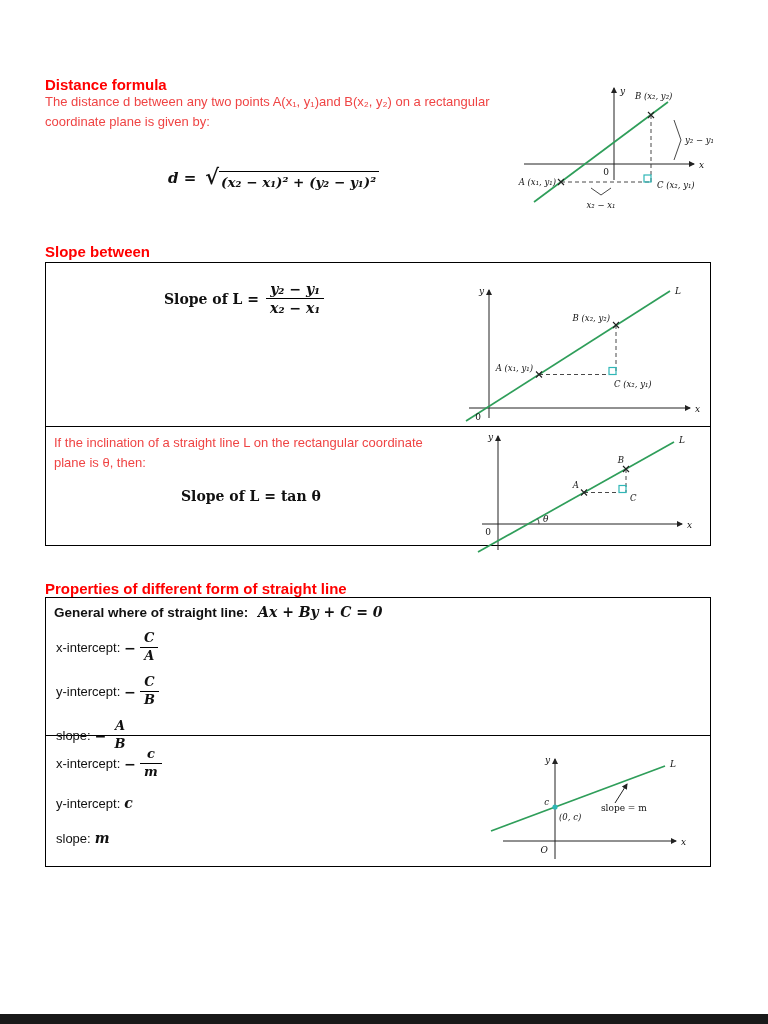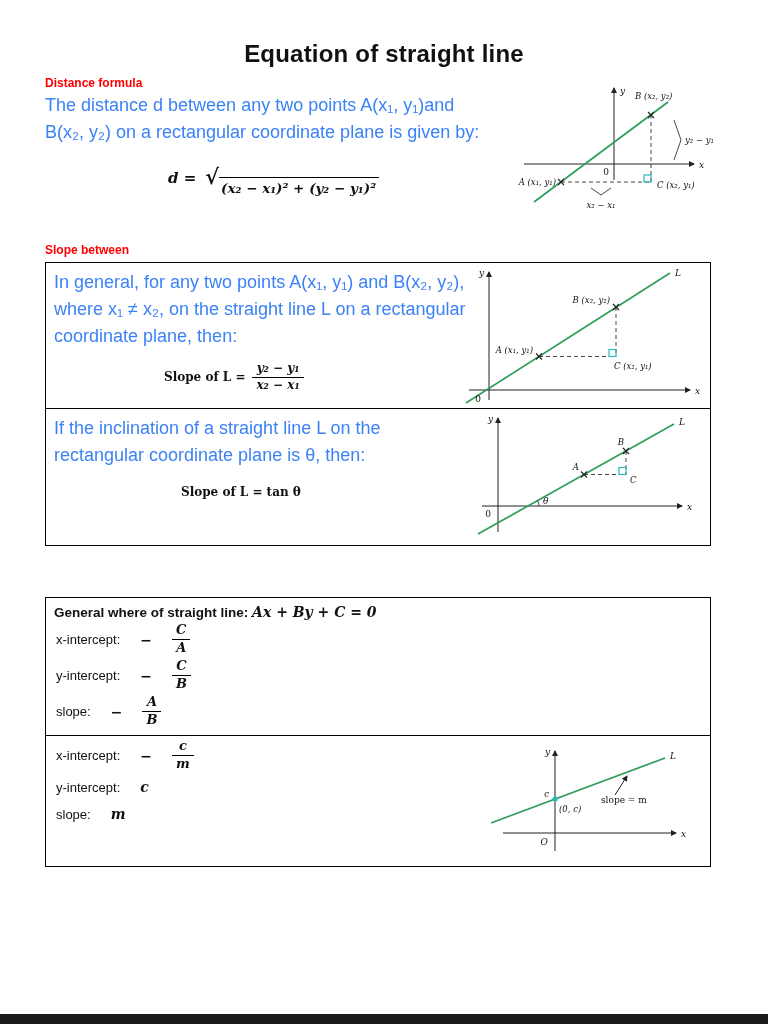--- a/index.html
+++ b/index.html
@@ -5,55 +5,55 @@
 <style>
   :root{ --red:#ff0000; --green:#2f9e5a; --teal:#2fb7b7; --ink:#111; }
   *{margin:0;padding:0;box-sizing:border-box;}
   html,body{background:#ffffff;}
   body{font-family:"Liberation Sans",sans-serif;color:var(--ink);}
   .page{position:relative;width:768px;height:1024px;background:#fff;overflow:hidden;}
 
   .title{position:absolute;top:40px;left:0;width:100%;text-align:center;
          font-size:24px;font-weight:bold;letter-spacing:.2px;}
 
-  .red-h{position:absolute;left:45px;color:var(--red);font-weight:bold;font-size:12px;}
+  .red-h{position:absolute;left:45px;color:var(--red);font-weight:bold;font-size:15px;}
   #h-distance{top:76px;}
   #h-slope{top:243px;}
   #h-props{top:580px;}
 
-  .body-text{font-size:18px;line-height:1.5;color:#3b82f6;}
+  .body-text{font-size:13px;line-height:1.5;color:#ef4444;}
   #dist-body{position:absolute;top:92px;left:45px;width:448px;}
 
   .mathit{font-family:"DejaVu Serif","Liberation Serif",serif;font-style:italic;font-weight:bold;}
 
   #dist-formula{position:absolute;top:166px;left:168px;display:flex;align-items:flex-start;}
   .df-lead{font-size:15px;margin-right:9px;margin-top:3px;}
   .df-sqrt{font-family:"DejaVu Serif",serif;font-weight:bold;font-size:21px;line-height:1;}
-  .df-radicand{border-top:1.6px solid #000;font-size:13.5px;padding:2px 3px 0 2px;margin-top:11px;text-align:right;}
+  .df-radicand{border-top:1.6px solid #000;font-size:13.5px;padding:2px 3px 0 2px;margin-top:5px;text-align:right;}
 
   .pbox{position:absolute;left:45px;width:666px;border:1px solid #000;background:#fff;}
   #box-slope{top:262px;height:284px;}
   #box-props{top:597px;height:270px;}
   .box-row{position:relative;}
   #box-slope-r1{height:146px;border-bottom:1px solid #000;}
   #box-slope-r2{height:136px;}
   #box-props-r1{height:138px;border-bottom:1px solid #000;}
   #box-props-r2{height:130px;}
 
   .row-text{padding:6px 0 0 8px;}
-  .formula-line{display:flex;align-items:center;gap:7px;margin:12px 0 0 118px;
-                font-family:"DejaVu Serif","Liberation Serif",serif;font-weight:bold;font-size:12px;}
+  .formula-line{display:flex;align-items:center;gap:7px;margin:18px 0 0 118px;
+                font-family:"DejaVu Serif","Liberation Serif",serif;font-weight:bold;font-size:14px;}
 
   .frac{display:inline-block;vertical-align:middle;text-align:center;}
   .frac .num{display:block;padding:0 4px 1px;border-bottom:1.2px solid #000;line-height:1.15;}
   .frac .den{display:block;padding:1px 4px 0;line-height:1.15;}
 
   .box-title{padding:6px 0 0 8px;font-size:13.5px;font-weight:bold;}
-  .box-title .tmath{font-size:14px;}
-  .prop-line{display:flex;align-items:center;gap:20px;margin:3px 0 0 10px;min-height:33px;font-size:13px;}
+  .box-title .tmath{font-size:14px;margin-left:6px;}
+  .prop-line{display:flex;align-items:center;gap:4px;margin:11px 0 0 10px;min-height:33px;font-size:13px;}
   .prop-line.simple{min-height:24px;}
   .prop-line .sign{font-size:14px;}
   .prop-line .frac{font-size:13px;}
   .prop-line .val{font-size:14px;}
 
   .diagram{position:absolute;}
   #diagram-distance{left:496px;top:80px;}
   #diagram-slope1{right:6px;top:1px;}
   #diagram-slope2{right:14px;top:3px;}
   #diagram-si{right:12px;top:6px;}
@@ -71,21 +71,20 @@
   .brace{stroke:#333;stroke-width:0.9;fill:none;}
   .ptr{stroke:#222;stroke-width:1;fill:none;}
 
   .bottom-bar{position:absolute;left:0;bottom:0;width:100%;height:10px;background:#191919;}
 </style>
 </head>
 <body>
 
 <div class="page">
 
-  <div class="title">Equation of straight line</div>
 
   <div id="h-distance" class="red-h">Distance formula</div>
   <div id="dist-body" class="body-text">The distance d between any two points A(x₁, y₁)and B(x₂, y₂)  on a rectangular coordinate plane is given by:</div>
 
   <div id="dist-formula">
     <span class="df-lead mathit">d =</span>
     <span class="df-sqrt">√</span>
     <span class="df-radicand mathit">(x₂ − x₁)² + (y₂ − y₁)²</span>
   </div>
 
@@ -112,21 +111,20 @@
     <text class="coord" x="60" y="105" text-anchor="end">A (x₁, y₁)</text>
     <text class="coord" x="161" y="108">C (x₂, y₁)</text>
     <text class="coord" x="189" y="63">y₂ − y₁</text>
     <text class="coord" x="105" y="128" text-anchor="middle">x₂ − x₁</text>
   </svg>
 
   <div id="h-slope" class="red-h">Slope between</div>
 
   <div id="box-slope" class="pbox">
     <div id="box-slope-r1" class="box-row">
-      <div class="row-text body-text" style="width:436px">In general, for any two points A(x₁, y₁)  and B(x₂, y₂), where x₁ ≠ x₂, on the straight line L on a rectangular coordinate plane, then:</div>
       <div class="formula-line">
         <span>Slope of L =</span>
         <span class="frac mathit">
           <span class="num">y₂ − y₁</span>
           <span class="den">x₂ − x₁</span>
         </span>
       </div>
 
       <svg id="diagram-slope1" class="diagram" width="240" height="142" viewBox="0 0 240 142">
         <defs>
@@ -178,20 +176,21 @@
         <text class="plain" x="15" y="105" text-anchor="end">0</text>
         <text x="203" y="13">L</text>
         <text x="67" y="92">θ</text>
         <text class="coord" x="103" y="58" text-anchor="end">A</text>
         <text class="coord" x="148" y="33" text-anchor="end">B</text>
         <text class="coord" x="154" y="71">C</text>
       </svg>
     </div>
   </div>
 
+  <div id="h-props" class="red-h">Properties of different form of straight line</div>
 
   <div id="box-props" class="pbox">
     <div id="box-props-r1" class="box-row">
       <div class="box-title">
         <span>General where of straight line:</span>
         <span class="mathit tmath">Ax + By + C = 0</span>
       </div>
       <div class="prop-line">
         <span class="prop-label">x-intercept:</span>
         <span class="mathit sign">−</span>

